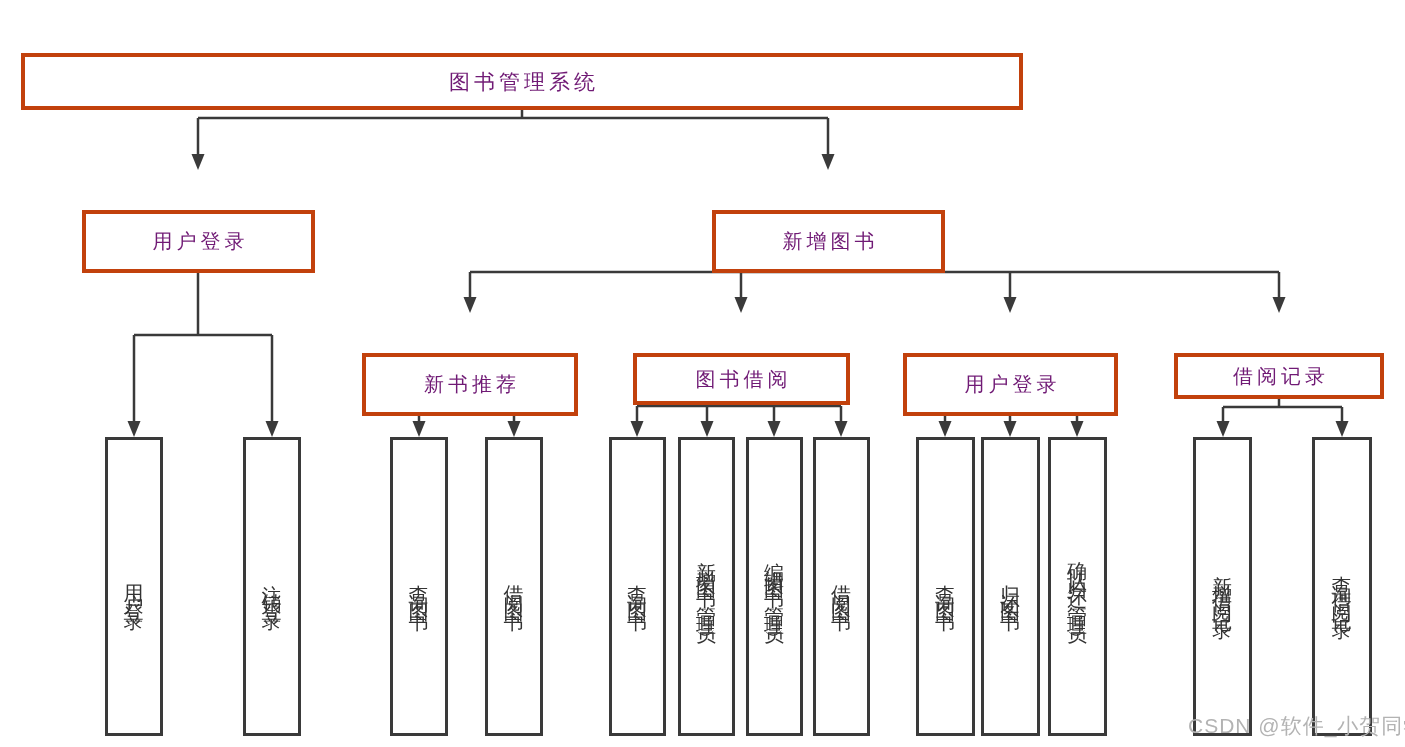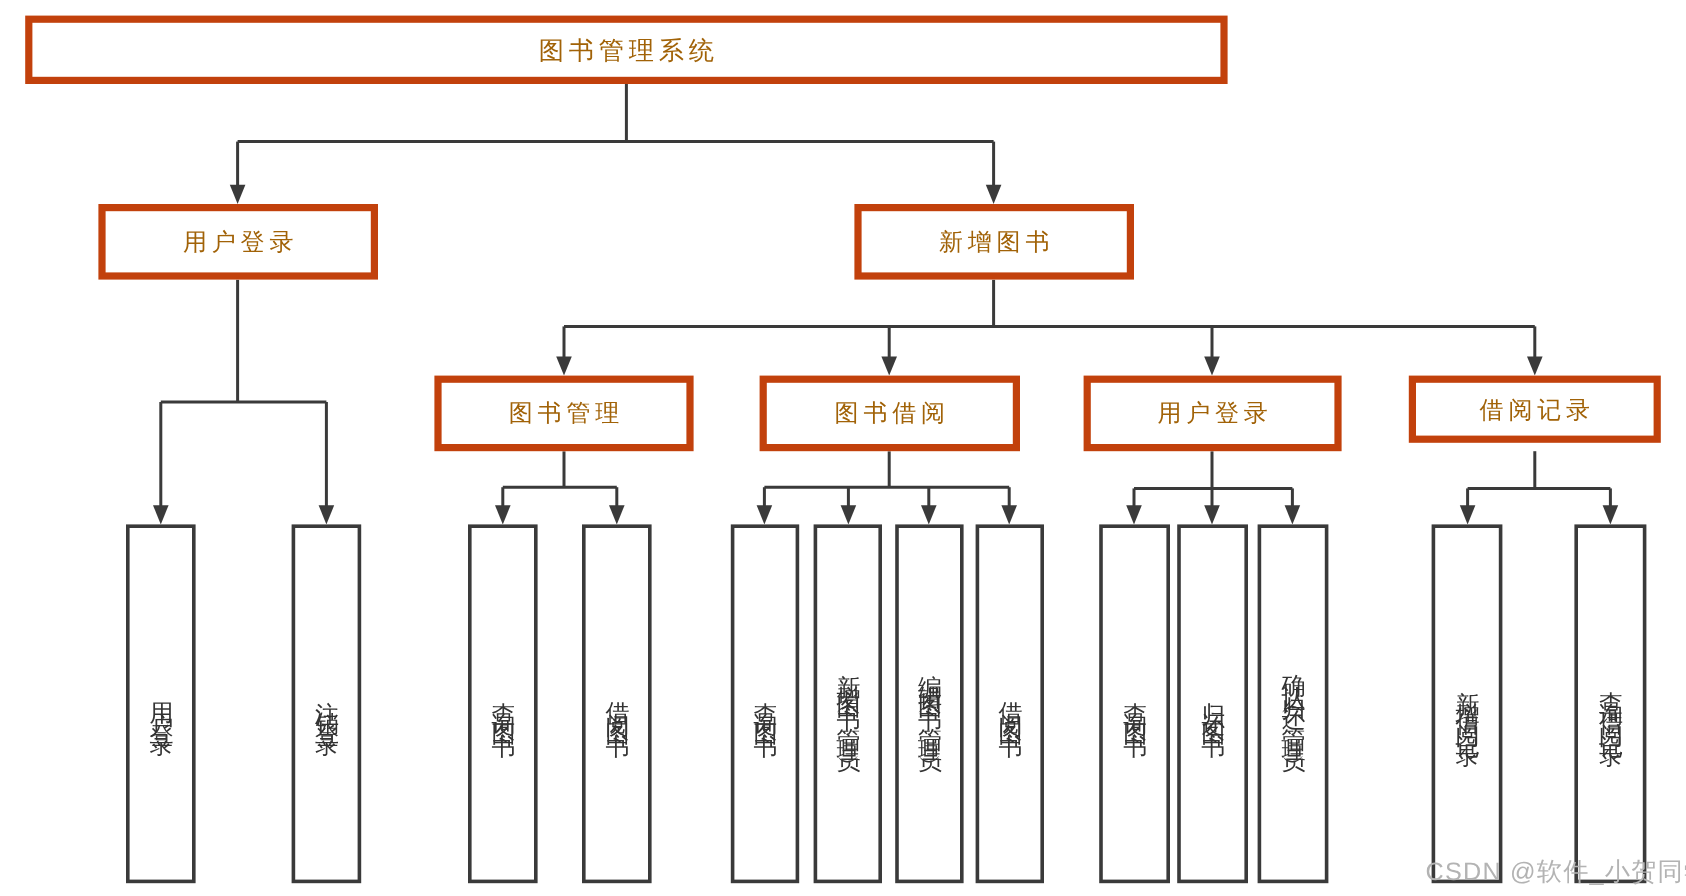--- a/index.html
+++ b/index.html
@@ -14,30 +14,31 @@
   .connectors {
     position: absolute;
     left: 0; top: 0;
     width: 1405px; height: 747px;
     pointer-events: none;
   }
   .node {
     position: absolute;
     box-sizing: border-box;
     background: #ffffff;
-    border: 6px solid #c2410c;
+    border: 4px solid #c2410c;
     display: flex;
     align-items: center;
     justify-content: center;
-    color: #a16207;
+    color: #701a75;
     font-size: 20px;
     letter-spacing: 4px;
     text-indent: 4px;
     white-space: nowrap;
     z-index: 2;
+    margin-top: 40px;
   }
   .node.root { font-size: 21px; }
   .leaf {
     position: absolute;
     top: 437px;
     height: 299px;
     box-sizing: border-box;
     background: #ffffff;
     border: 3px solid #3a3a3a;
     display: flex;
@@ -133,24 +134,24 @@
       <polygon points="1216.5,421 1229.5,421 1223,437"></polygon>
       <polygon points="1335.5,421 1348.5,421 1342,437"></polygon>
     </g>
   </svg>
 
   <div class="node root" style="left:21px; top:13px; width:1002px; height:57px;">图书管理系统</div>
 
   <div class="node" style="left:82px; top:170px; width:233px; height:63px;">用户登录</div>
   <div class="node" style="left:712px; top:170px; width:233px; height:63px;">新增图书</div>
 
-  <div class="node" style="left:362px; top:313px; width:216px; height:63px;">图书管理</div>
-  <div class="node" style="left:633px; top:313px; width:217px; height:63px;">图书借阅</div>
+  <div class="node" style="left:362px; top:313px; width:216px; height:63px;">新书推荐</div>
+  <div class="node" style="left:633px; top:313px; width:217px; height:52px;">图书借阅</div>
   <div class="node" style="left:903px; top:313px; width:215px; height:63px;">用户登录</div>
-  <div class="node" style="left:1174px; top:313px; width:210px; height:56px;">借阅记录</div>
+  <div class="node" style="left:1174px; top:313px; width:210px; height:46px;">借阅记录</div>
 
   <div class="leaf" style="left:105px; width:58px;">
     <span>用户登录</span>
   </div>
   <div class="leaf" style="left:243px; width:58px;">
     <span>注销登录</span>
   </div>
 
   <div class="leaf" style="left:390px; width:58px;">
     <span>查询图书</span>

